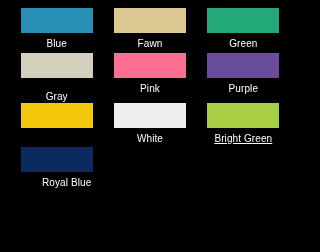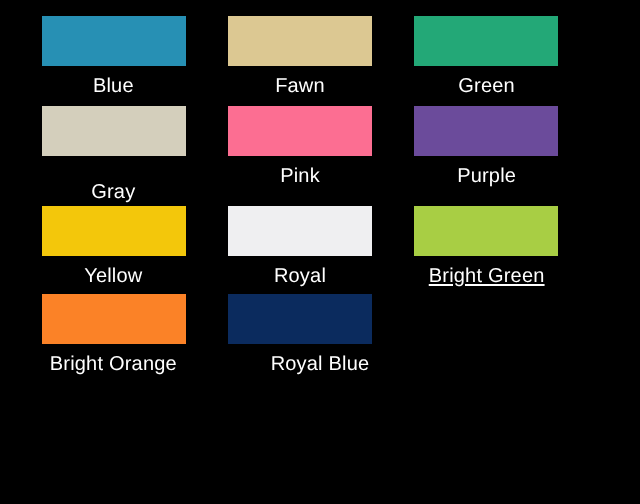--- a/index.html
+++ b/index.html
@@ -70,31 +70,26 @@
     <div class="swatch-cell">
       <span class="swatch-chip" style="background: rgb(252, 110, 146);"></span>
       <span class="swatch-label" style="color: rgb(255, 255, 255);">Pink</span>
     </div>
     <div class="swatch-cell">
       <span class="swatch-chip" style="background: rgb(107, 75, 155);"></span>
       <span class="swatch-label" style="color: rgb(255, 255, 255);">Purple</span>
     </div>
     <div class="swatch-cell">
       <span class="swatch-chip" style="background: rgb(243, 199, 11);"></span>
-      <span class="swatch-label" style="color: rgb(255, 255, 255);">Yellow</span>
     </div>
     <div class="swatch-cell">
       <span class="swatch-chip" style="background: rgb(239, 239, 241);"></span>
-      <span class="swatch-label" style="color: rgb(255, 255, 255);">Royal</span>
+      <span class="swatch-label" style="color: rgb(255, 255, 255);">White</span>
     </div>
     <div class="swatch-cell">
       <span class="swatch-chip" style="background: rgb(168, 206, 68);"></span>
       <span class="swatch-label" style="color: rgb(255, 255, 255); text-decoration: underline;">Bright Green</span>
-    </div>
-    <div class="swatch-cell">
-      <span class="swatch-chip" style="background: rgb(251, 130, 39);"></span>
-      <span class="swatch-label" style="color: rgb(255, 255, 255);">Bright Orange</span>
     </div>
     <div class="swatch-cell">
       <span class="swatch-chip" style="background: rgb(11, 43, 94);"></span>
       <span class="swatch-label" style="color: rgb(255, 255, 255); padding-left: 20px;">Royal Blue</span>
     </div>
   </div>
 
 </body></html>

